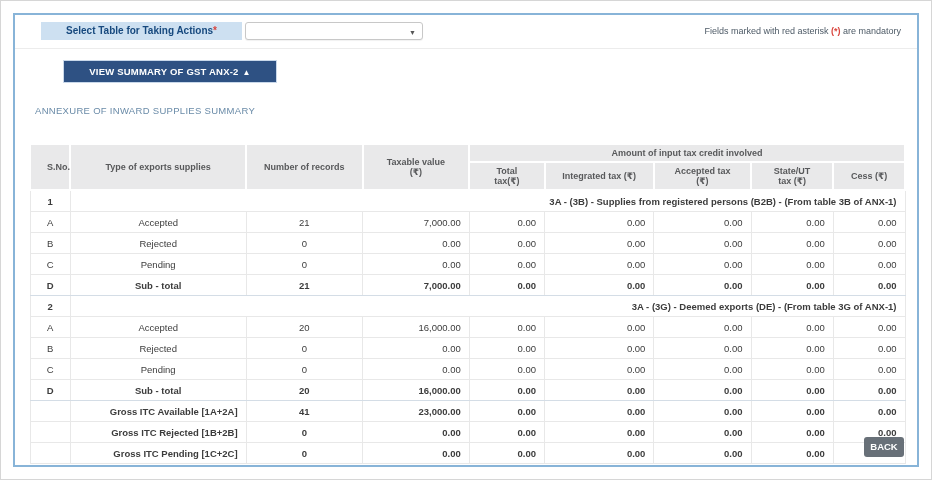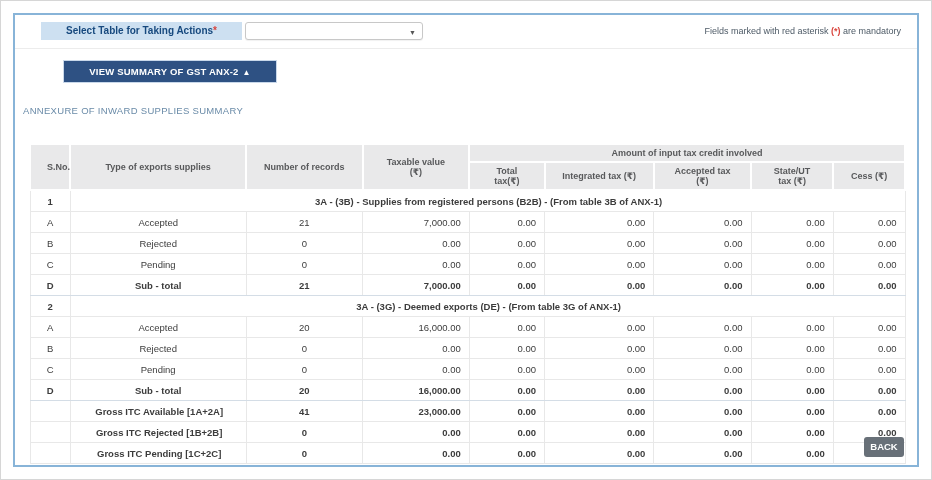--- a/index.html
+++ b/index.html
@@ -18,33 +18,33 @@
 
   
   .btn-row { position:absolute; top:45px; left:14px; right:13px; height:24px;margin-left:34px; }
   .blue-btn { position:absolute; top:0; height:23px; background:#2e5183; border:1px solid #c9d8ea; color:#ffffff; font-size:9.5px; font-weight:bold; text-align:center; line-height:21px; letter-spacing:.2px; cursor:pointer; }
   .blue-btn .caret { font-size:8px; margin-left:4px; }
   .btn-summary { left:0; width:214px; }
   .btn-table4 { left:445px; width:203px; }
   .btn-draft { left:656px; width:221px; }
 
   
-  .section-title { position:absolute; top:90px; left:8px; font-size:9.5px; color:#6a8ba8; letter-spacing:.3px; }
+  .section-title { position:absolute; top:90px; left:20px; font-size:9.5px; color:#6a8ba8; letter-spacing:.3px; }
   .filter-row { position:absolute; top:107px; left:14px; height:19px; }
   .filter-label { display:inline-block; vertical-align:top; width:124px; height:18px; line-height:18px; background:#c9dcee; color:#3a3a3a; font-size:9.5px; font-weight:600; text-align:center; }
   .filter-select { display:inline-block; vertical-align:top; position:relative; height:18px; line-height:16px; width:62px; background:#fff; border:1px solid #bbbbbb; border-radius:2px; font-size:9px; color:#333; padding:0 12px 0 5px; cursor:pointer; }
   .filter-select .caret { position:absolute; right:3px; top:2px; font-size:6.5px; color:#222; }
 
   
   .grid-wrap { position:absolute; top:128px; left:14px; width:877px; }
   table { width:100%; border-collapse:collapse; table-layout:fixed; }
   thead th { background:#e9e9ea; border:2px solid #ffffff; color:#58595b; font-size:9px; font-weight:bold; padding:3px 16px; }
   tbody td { border:1px solid #e8e8e8; font-size:9.5px; color:#3c3c3c; padding:4.5px 8px; height:20px; background:#fff; }
   td.c, th.c { text-align:center; }
-  td.l { text-align:center; padding-left:10px; }
+  td.l { text-align:right; padding-left:10px; }
   td.num { text-align:right; }
   tr.row-section td, tr.row-subtotal td, tr.row-summary td { font-weight:bold; }
   tr.row-subtotal td { border-bottom-color:#d4dde6; }
   col.c-sno{width:4.6%} col.c-type{width:20.1%} col.c-rec{width:13.3%} col.c-tax{width:12.2%}
   col.c-tot{width:8.6%} col.c-int{width:12.5%} col.c-cen{width:11.1%} col.c-sta{width:9.4%} col.c-ces{width:8.2%}
 
   .back-btn { position:absolute; right:13px; bottom:8px; width:40px; height:20px; background:#687078; color:#fff; border:none; border-radius:3px; font-size:9.5px; font-weight:bold; text-align:center; line-height:20px; cursor:pointer; font-family:inherit; }
 </style>
 </head>
 <body>

